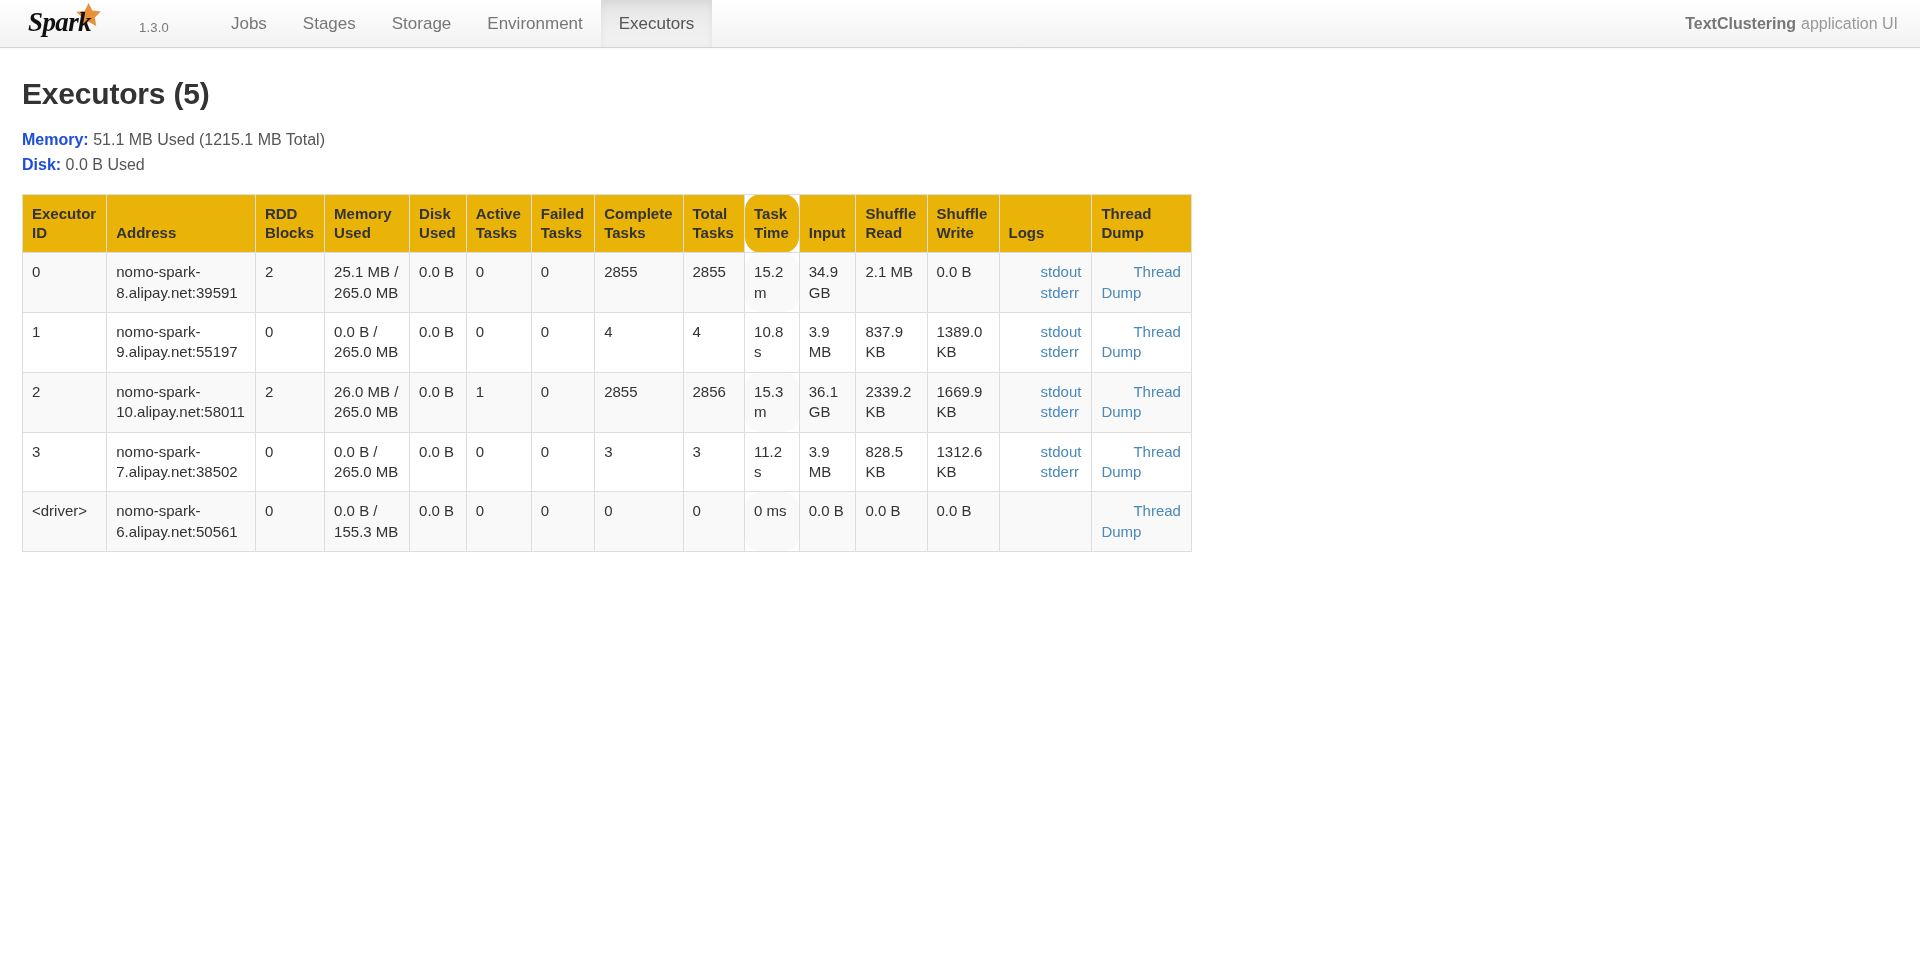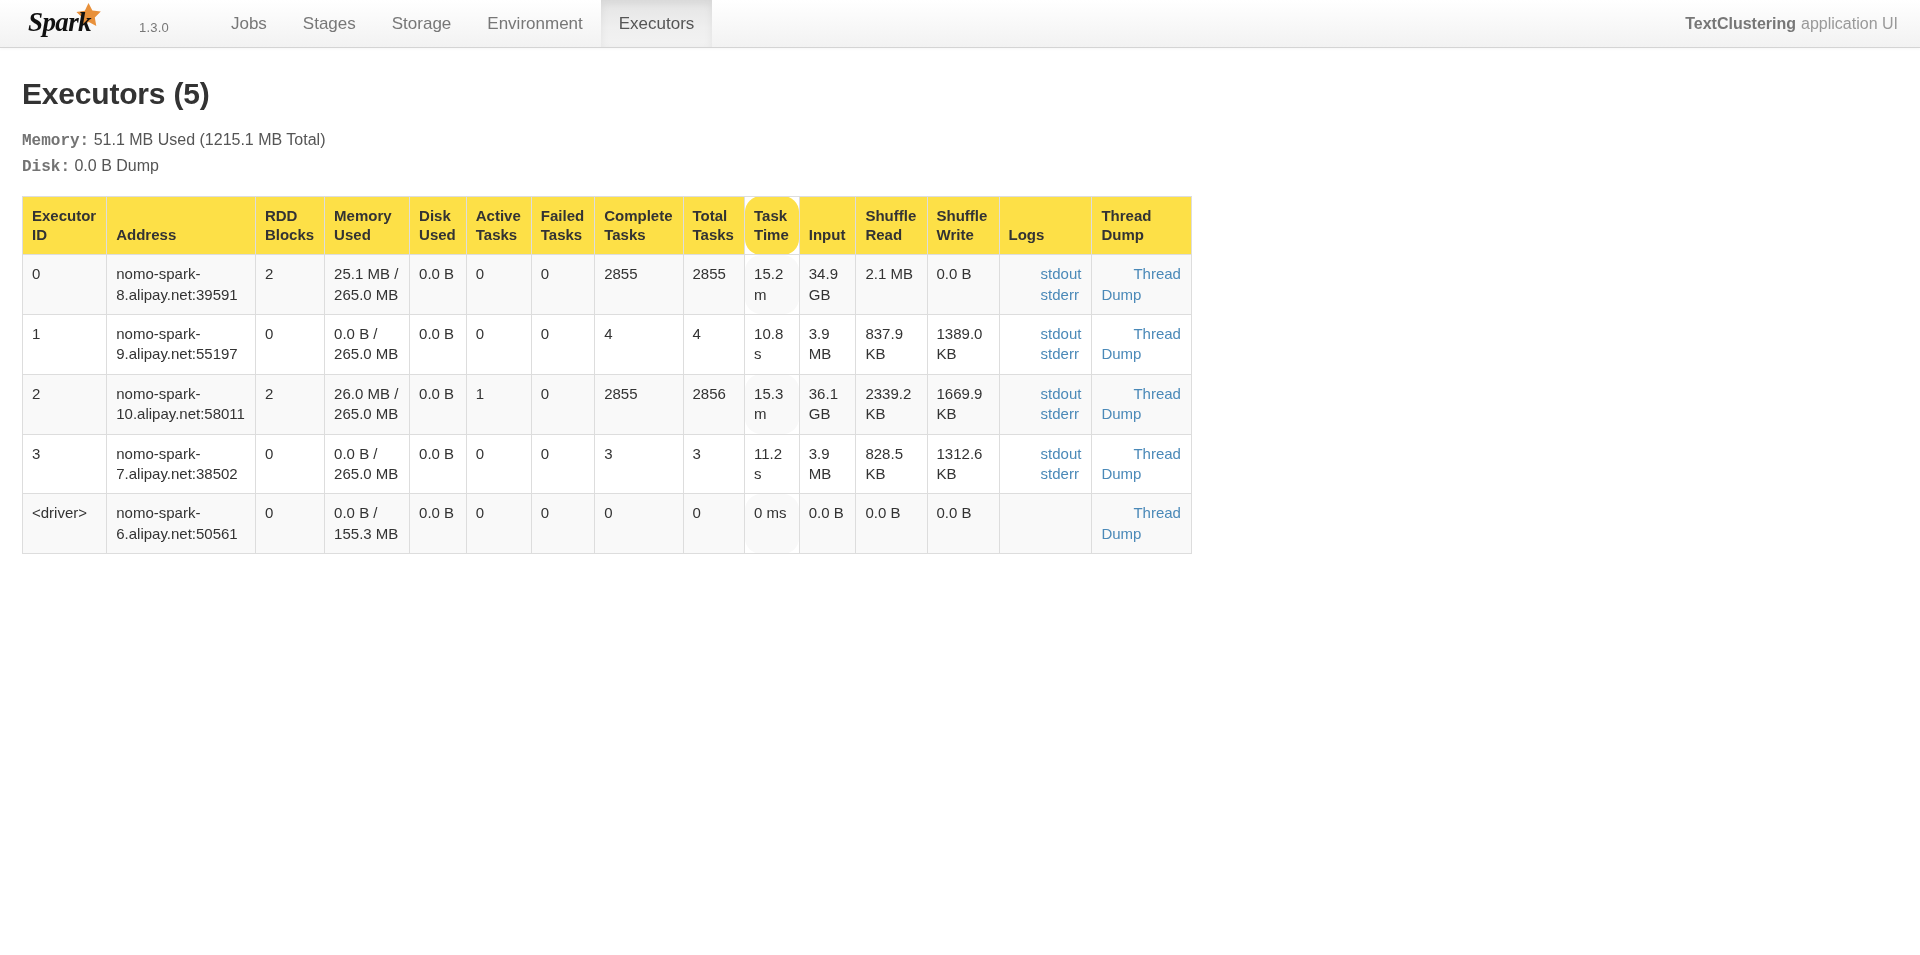--- a/index.html
+++ b/index.html
@@ -98,39 +98,39 @@
     margin: 29px 0 18px 0;
     line-height: 1.1;
     letter-spacing: -0.2px;
   }
   .summary {
     font-size: 16px;
     color: #555555;
     line-height: 1.55;
     margin-bottom: 16px;
   }
-  .summary .lbl { font-weight: bold; color: #737373; font-family: Liberation Mono, monospace; }
+  .summary .lbl { font-weight: bold; color: #1d4ed8; }
 
   
   table.executors {
     border-collapse: collapse;
     border-spacing: 0;
     width: 1170px;
     background: #ffffff;
     font-size: 15px;
     border: 1px solid #dddddd;
   }
   table.executors th {
     text-align: left;
     vertical-align: bottom;
     font-weight: bold;
     color: #333333;
     padding: 9px 10px 9px 9px;
     border: 1px solid #dddddd;
-    background: #fde047;
+    background: #eab308;
     line-height: 1.32;
     font-size: 15px;
   }
   table.executors td {
     text-align: left;
     vertical-align: top;
     color: #333333;
     padding: 9px 10px 9px 9px;
     border: 1px solid #dddddd;
     line-height: 1.36;
@@ -209,21 +209,21 @@
 
   <h3 class="page-title">Executors (5)</h3>
 
   <div class="summary">
     <div>
       <span class="lbl">Memory:</span>
       <span>51.1 MB Used (1215.1 MB Total)</span>
     </div>
     <div>
       <span class="lbl">Disk:</span>
-      <span>0.0 B Dump</span>
+      <span>0.0 B Used</span>
     </div>
   </div>
 
   <table class="executors">
     <thead>
       <tr>
         <th class="col-exec">Executor ID</th>
         <th class="col-addr">Address</th>
         <th class="col-rdd">RDD Blocks</th>
         <th class="col-mem">Memory Used</th>

